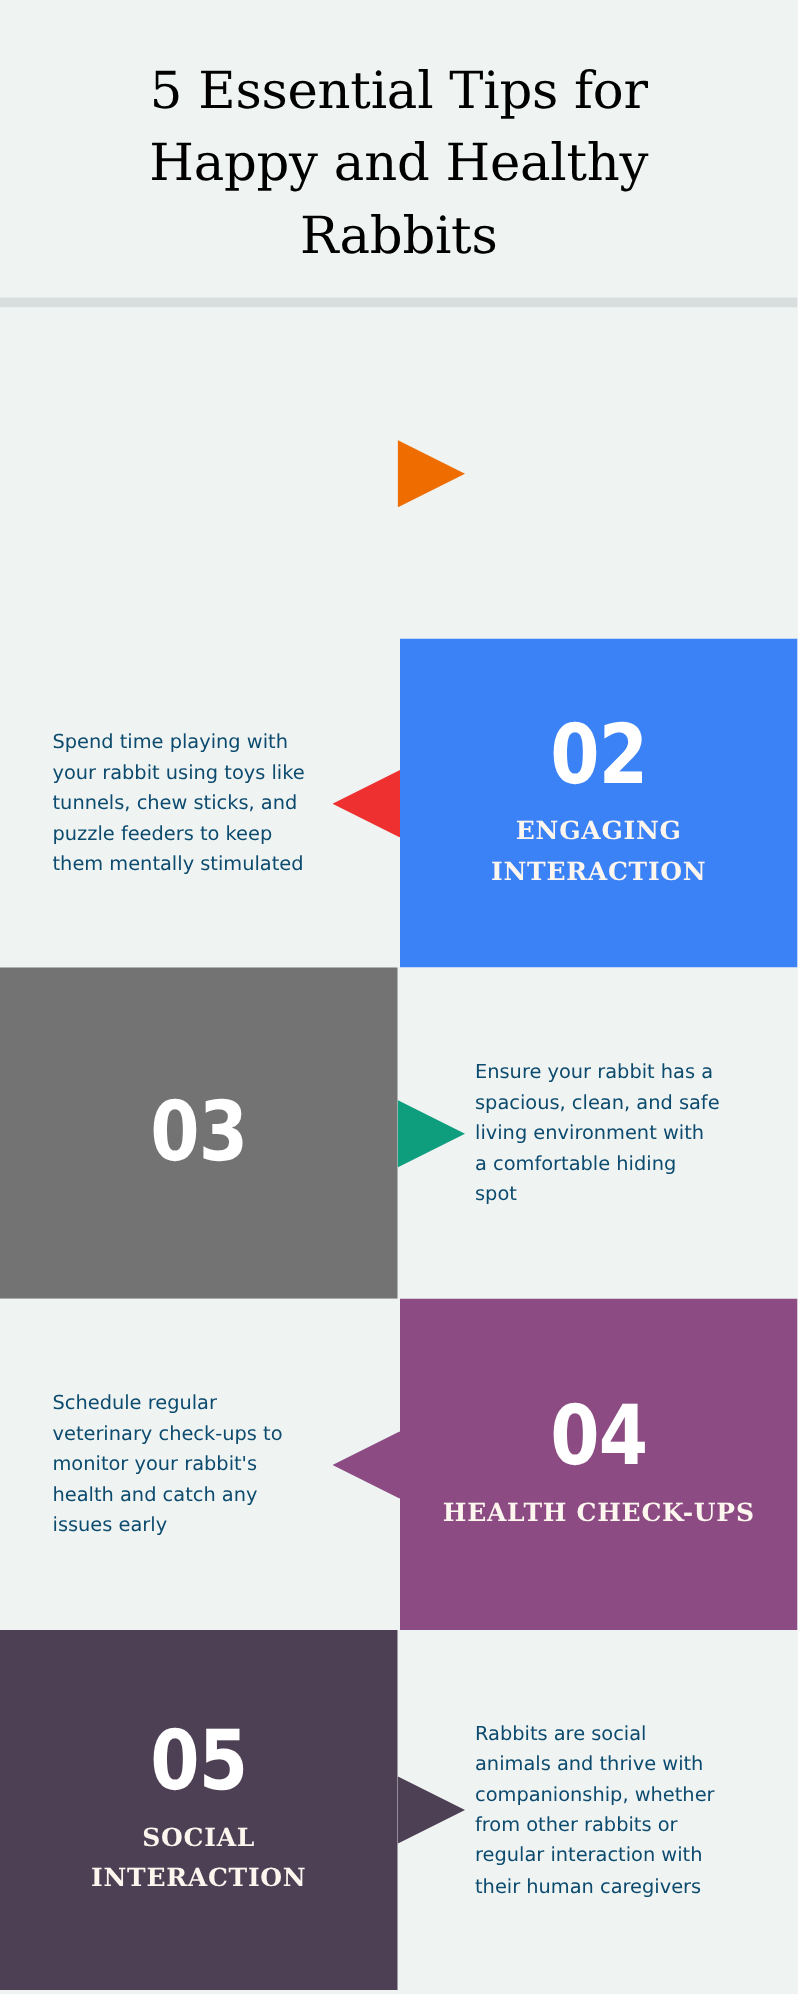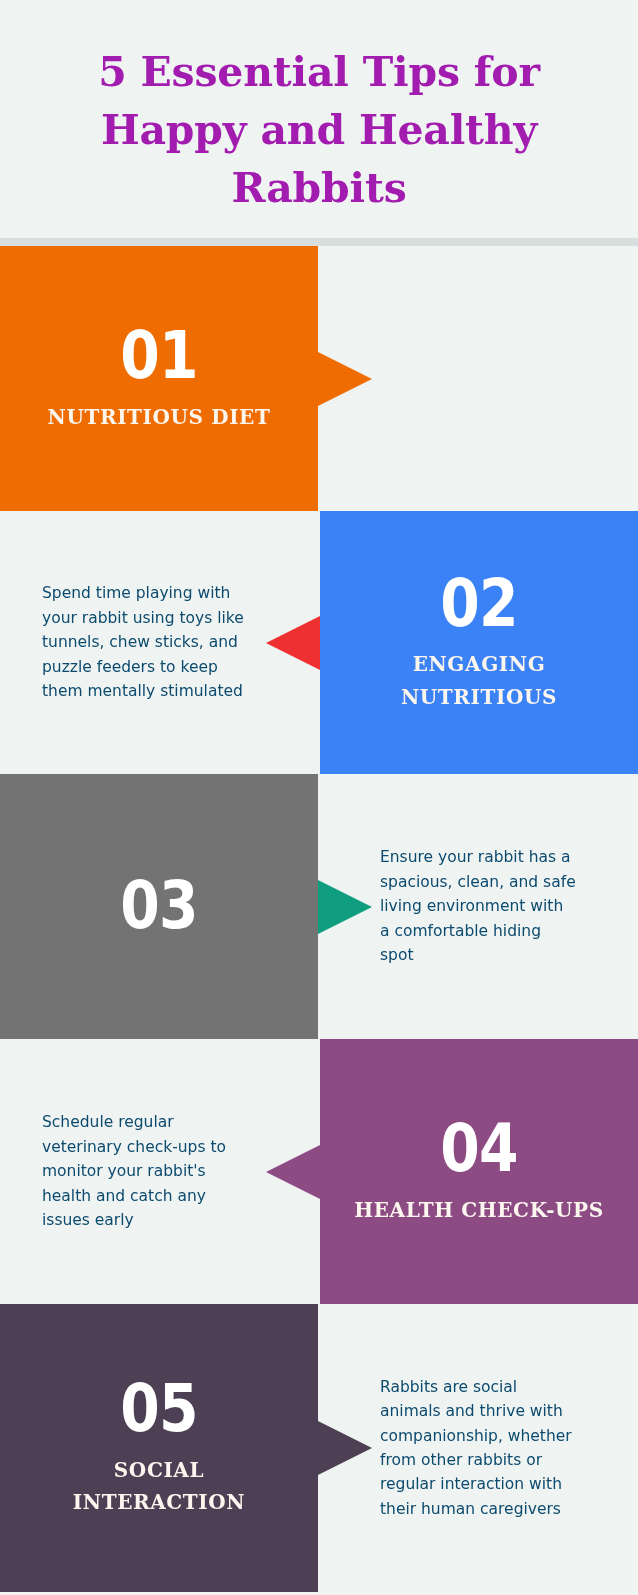--- a/index.html
+++ b/index.html
@@ -14,25 +14,25 @@
   .title-area {
     height:238px;
     background:#eff4f3;
     display:flex;
     align-items:center;
     justify-content:center;
     padding:22px 70px 0 70px;
   }
   .title {
     font-family:"DejaVu Serif", serif;
-    font-weight:700;
+    font-weight:400;
     font-size:41px;
     line-height:1.42;
     text-align:center;
-    color:#a21caf;
+    color:#000000;
     letter-spacing:-0.2px;
   }
   .title-divider {
     height:8px;
     background:#d7dedd;
     width:100%;
   }
 
   
   .row {
@@ -137,30 +137,26 @@
 </head>
 <body>
 
 <div class="title-area">
   <h1 class="title">5 Essential Tips for Happy and Healthy Rabbits</h1>
 </div>
 <div class="title-divider"></div>
 
 <div id="steps-root">
     <div class="row" style="height: 265px;">
-      <div class="block left" style="background: rgb(239, 108, 0);">
-        <div class="num">01</div>
-        <div class="label">NUTRITIOUS DIET</div>
-      </div>
       <div class="arrow point-right" style="background: rgb(239, 108, 0); top: 106px;"></div>
     </div>
     <div class="row" style="height: 263px;">
       <div class="block right" style="background: #3b82f6;">
         <div class="num">02</div>
-        <div class="label">ENGAGING NUTRITIOUS</div>
+        <div class="label">ENGAGING INTERACTION</div>
       </div>
       <div class="arrow point-left" style="background: rgb(238, 48, 48); top: 105px;"></div>
       <div class="text at-left">
         <p class="para">Spend time playing with your rabbit using toys like tunnels, chew sticks, and puzzle feeders to keep them mentally stimulated</p>
       </div>
     </div>
     <div class="row" style="height: 265px;">
       <div class="block left" style="background: #737373;">
         <div class="num">03</div>
       </div>

